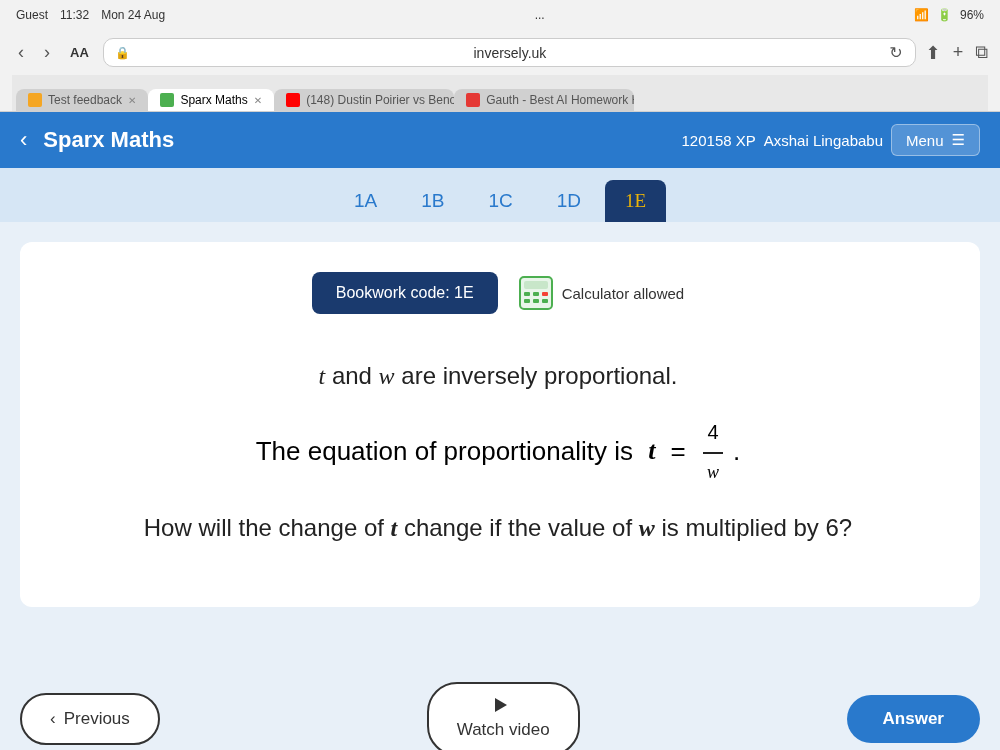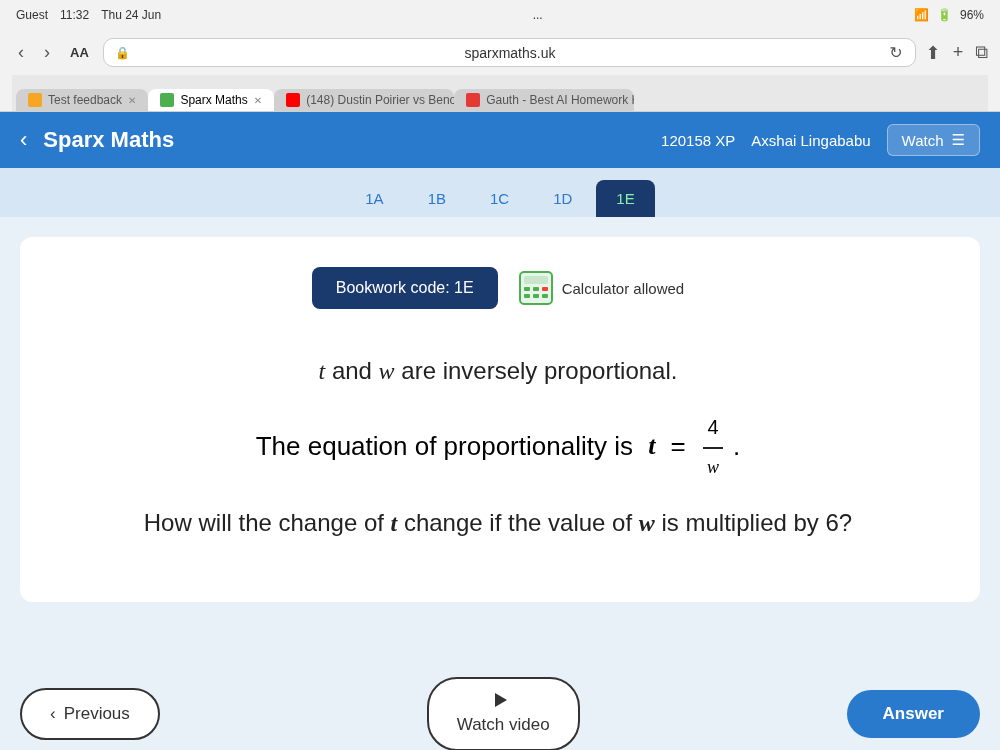--- a/index.html
+++ b/index.html
@@ -117,21 +117,21 @@
     }
     .nav-logo {
       color: white;
       font-size: 22px;
       font-weight: bold;
       flex: 1;
     }
     .nav-right {
       display: flex;
       align-items: center;
-      gap: 16px;
+      gap: 8px;
       color: white;
       font-size: 15px;
     }
     .nav-xp { font-weight: 500; }
     .nav-user { font-weight: 500; }
     .nav-menu-btn {
       background: rgba(255,255,255,0.2);
       border: 1px solid rgba(255,255,255,0.4);
       color: white;
       border-radius: 6px;
@@ -147,30 +147,31 @@
     .sub-tabs {
       background: #d6e6f5;
       display: flex;
       padding: 12px 20px 0 20px;
       gap: 4px;
       justify-content: center;
     }
     .sub-tab {
       padding: 10px 20px;
       border-radius: 8px 8px 0 0;
-      font-size: 15px;
+      font-size: 19px;
       font-weight: 500;
       cursor: pointer;
       color: #2979cc;
       background: transparent;
       border: none;
     }
     .sub-tab.active {
       background: #1a3a6e;
-      color: #86efac;
+      color: #eab308;
+      font-family: Liberation Serif, serif;
     }
     .sub-tab.summary {
       color: #2979cc;
       font-weight: 600;
     }
 
     
     .main-content {
       background: #e8f0f8;
       padding: 20px;
@@ -296,42 +297,42 @@
       cursor: pointer;
     }
   </style>
 </head>
 <body>
 
 <div class="status-bar">
   <div class="status-left">
     <span>Guest</span>
     <span>11:32</span>
-    <span>Thu 24 Jun</span>
+    <span>Mon 24 Aug</span>
   </div>
   <div>
     <span>...</span>
   </div>
   <div class="status-right">
     <span>📶</span>
     <span>🔋</span>
     <span>96%</span>
   </div>
 </div>
 
 <div class="browser-chrome">
   <div class="browser-top">
     <div class="browser-controls">
       <button class="btn-back">‹</button>
       <button class="btn-forward">›</button>
     </div>
     <button class="btn-aa">AA</button>
     <div class="address-bar">
       <span class="lock-icon">🔒</span>
-      <span class="url-text">sparxmaths.uk</span>
+      <span class="url-text">inversely.uk</span>
       <button style="background:none;border:none;font-size:16px;color:#555;cursor:pointer;">↻</button>
     </div>
     <div class="browser-actions">
       <button class="browser-action-btn">⬆</button>
       <button class="browser-action-btn">+</button>
       <button class="browser-action-btn">⧉</button>
     </div>
   </div>
 
   <div class="tabs-bar">
@@ -358,21 +359,21 @@
   </div>
 </div>
 
 <div class="nav-bar">
   <button class="nav-back">‹</button>
   <span class="nav-logo">Sparx Maths</span>
   <div class="nav-right">
     <span class="nav-xp">120158 XP</span>
     <span class="nav-user">Axshai Lingababu</span>
     <button class="nav-menu-btn">
-      <span>Watch</span>
+      <span>Menu</span>
       <span>☰</span>
     </button>
   </div>
 </div>
 
 <div class="sub-tabs">
   <button class="sub-tab">1A</button>
   <button class="sub-tab">1B</button>
   <button class="sub-tab">1C</button>
   <button class="sub-tab">1D</button>

